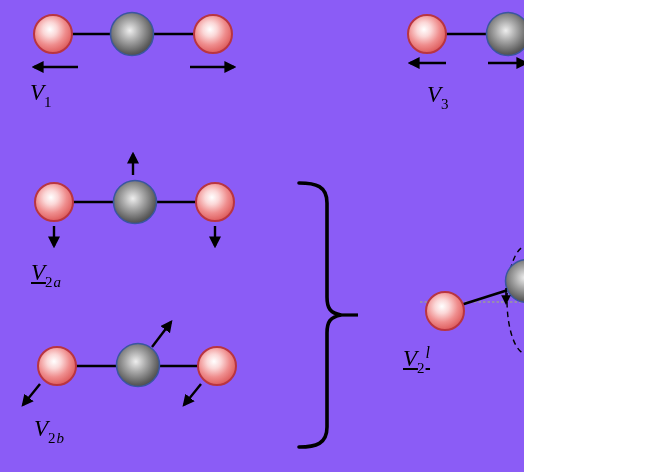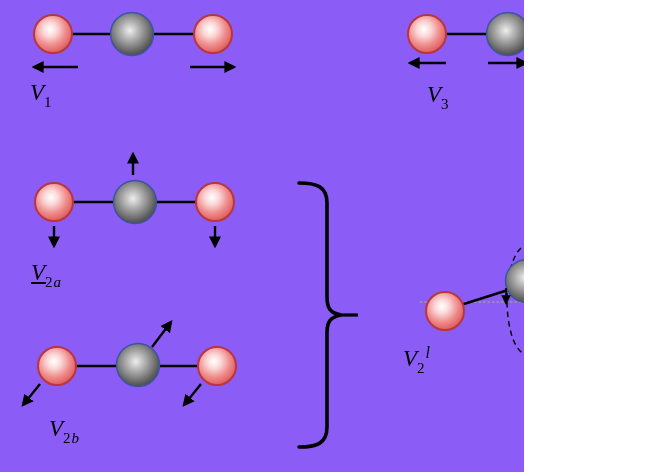--- a/index.html
+++ b/index.html
@@ -126,21 +126,21 @@
   </div>
 
   <div class="mode-label" style="left:403px; top:83px;margin-left:24px;">
     <span class="lbl-base">V</span><span class="lbl-sub">3</span>
   </div>
 
   <div class="mode-label" style="left:31px;  top:261px;text-decoration:underline;">
     <span class="lbl-base">V</span><span class="lbl-sub">2</span><span class="lbl-sub-it">a</span>
   </div>
 
-  <div class="mode-label" style="left:49px;  top:417px;">
+  <div class="mode-label" style="left:34px;  top:417px;">
     <span class="lbl-base">V</span><span class="lbl-sub">2</span><span class="lbl-sub-it">b</span>
   </div>
 
-  <div class="mode-label" style="left:403px; top:347px;">
+  <div class="mode-label" style="left:403px; top:347px;text-decoration:underline;">
     <span class="lbl-base">V</span><span class="lbl-sub">2</span><span class="lbl-sup-it">l</span>
   </div>
 
 </div>
 
 </body></html>

